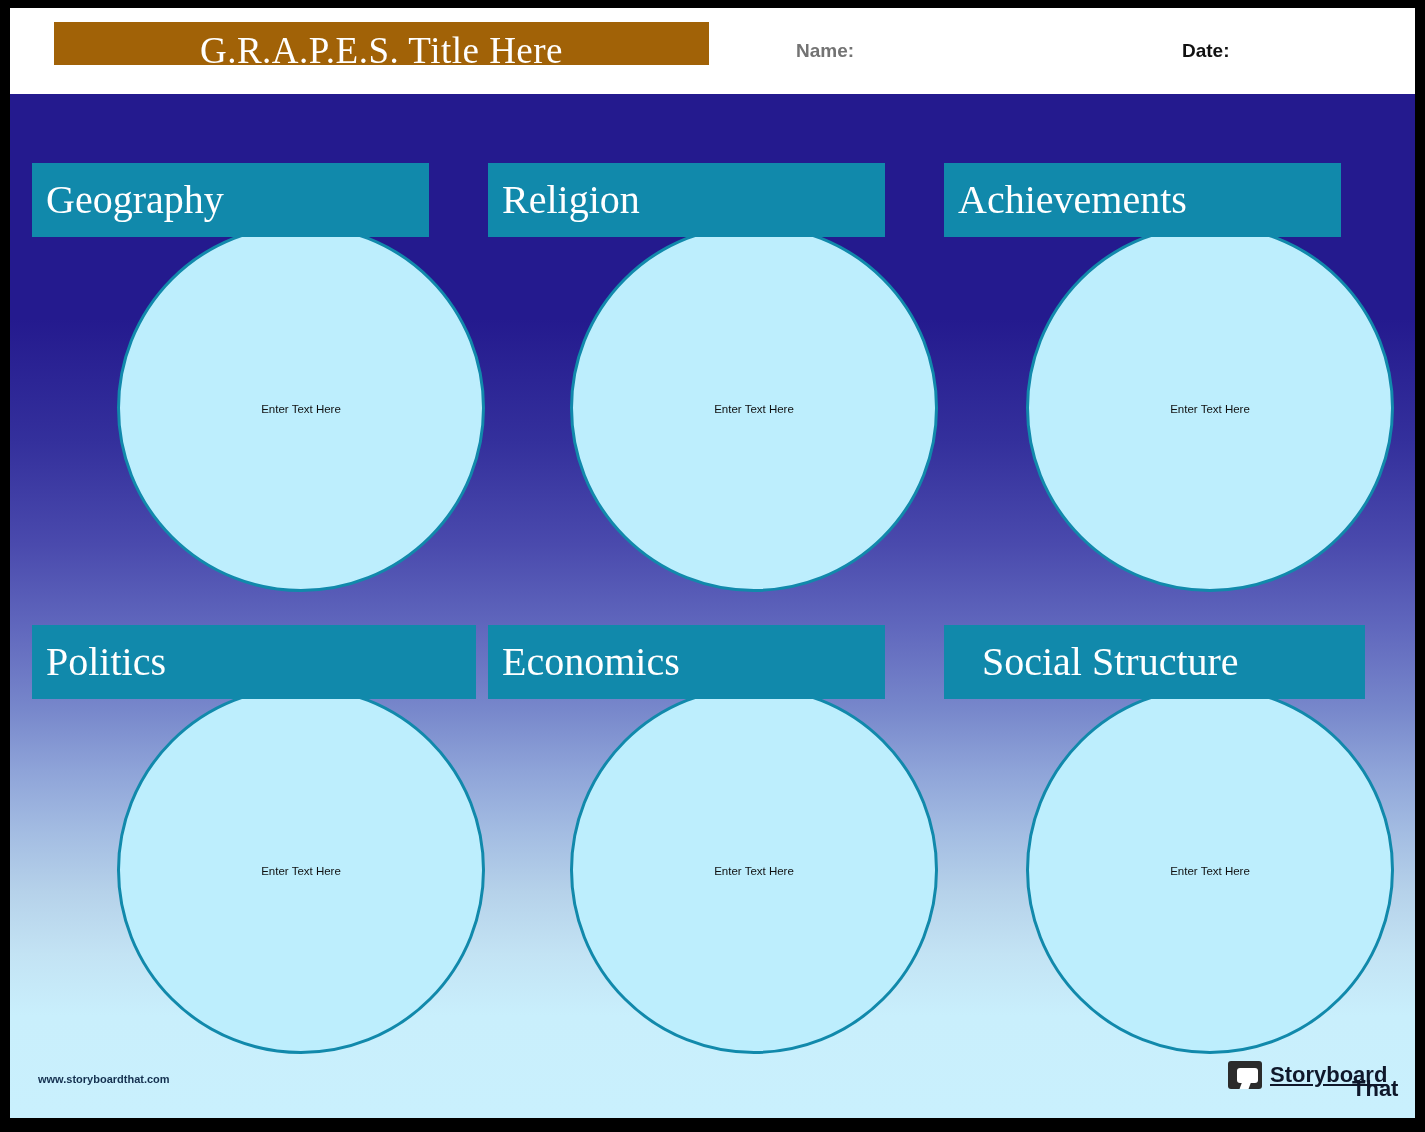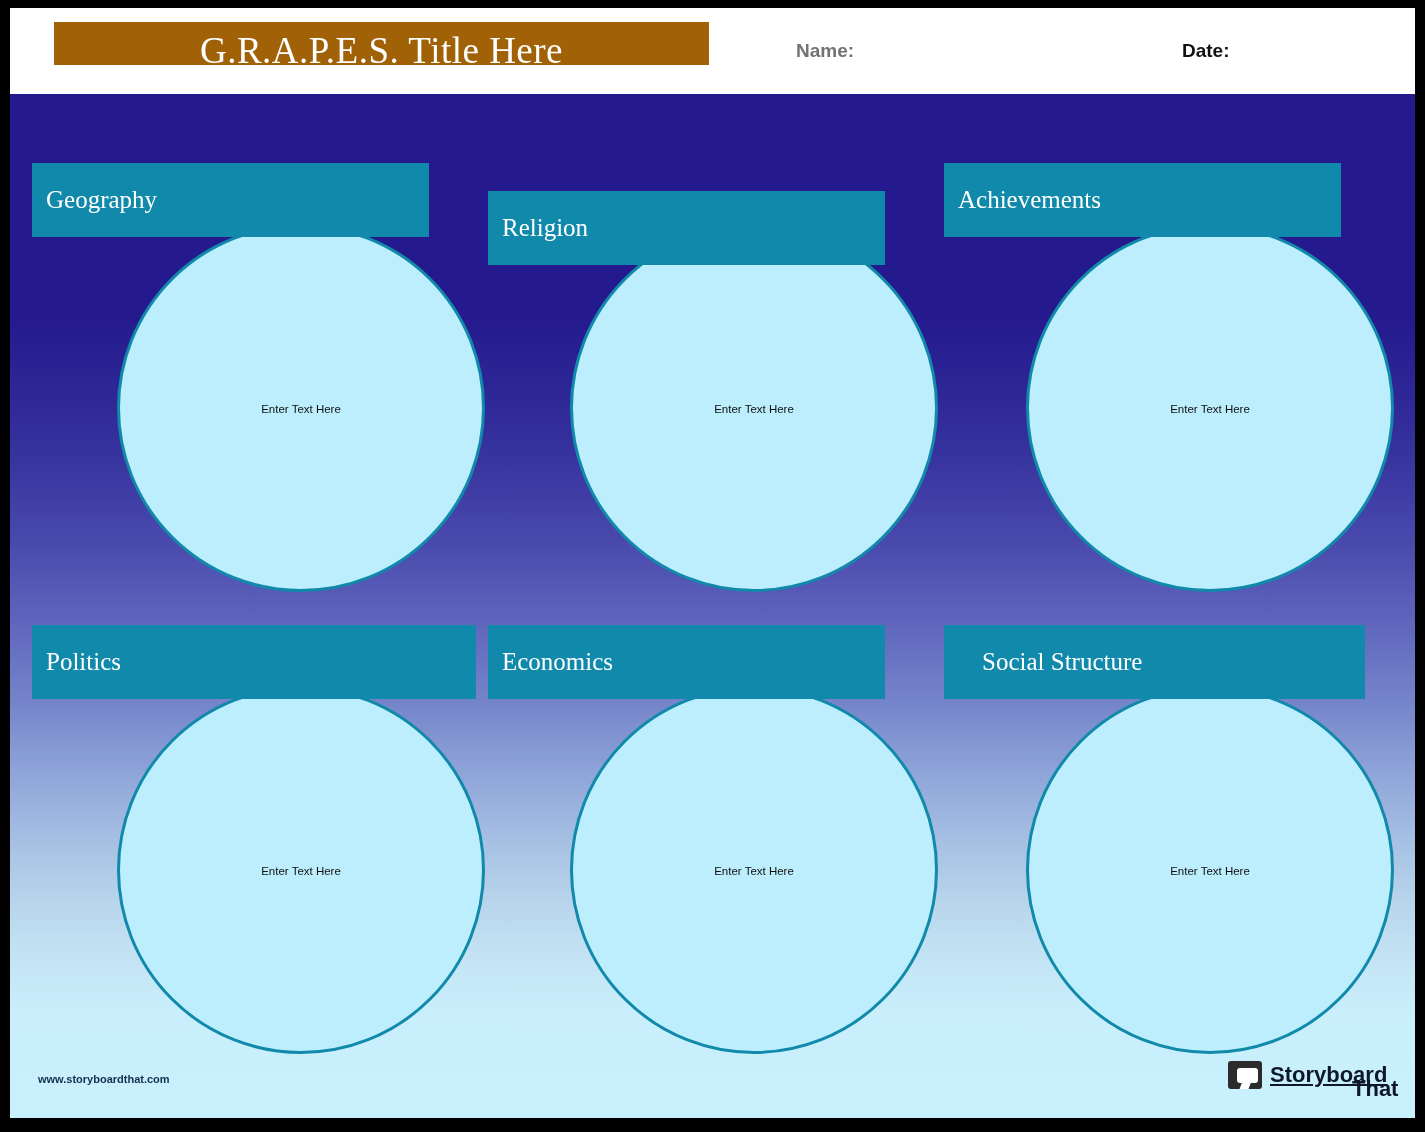--- a/index.html
+++ b/index.html
@@ -99,21 +99,21 @@
     position: absolute;
     left: 0;
     top: 0;
     height: 74px;
     background: #1189ab;
     z-index: 3;
   }
   .panel-header span {
     display: block;
     color: #ffffff;
-    font-size: 25px;
+    font-size: 40px;
     line-height: 74px;
     padding-left: 14px;
     font-family: "Liberation Serif", serif;
     white-space: nowrap;
   }
   .panel-circle {
     position: absolute;
     border-radius: 50%;
     background: #bdeefd;
     border: 3px solid #1189ab;
@@ -205,21 +205,21 @@
     <div class="panel" style="left:22px; top:69px; width:400px; height:400px;">
       <div class="panel-header" style="width:397px;">
         <span>Geography</span>
       </div>
       <div class="panel-circle" style="left:85px; top:61px; width:368px; height:368px;">
         <div class="circle-text" style="top:176px;">Enter Text Here</div>
       </div>
     </div>
 
     <div class="panel" style="left:478px; top:69px; width:400px; height:400px;">
-      <div class="panel-header" style="width:397px;margin-top:28px;">
+      <div class="panel-header" style="width:397px;">
         <span>Religion</span>
       </div>
       <div class="panel-circle" style="left:82px; top:61px; width:368px; height:368px;">
         <div class="circle-text" style="top:176px;">Enter Text Here</div>
       </div>
     </div>
 
     <div class="panel" style="left:934px; top:69px; width:400px; height:400px;">
       <div class="panel-header" style="width:397px;">
         <span>Achievements</span>

